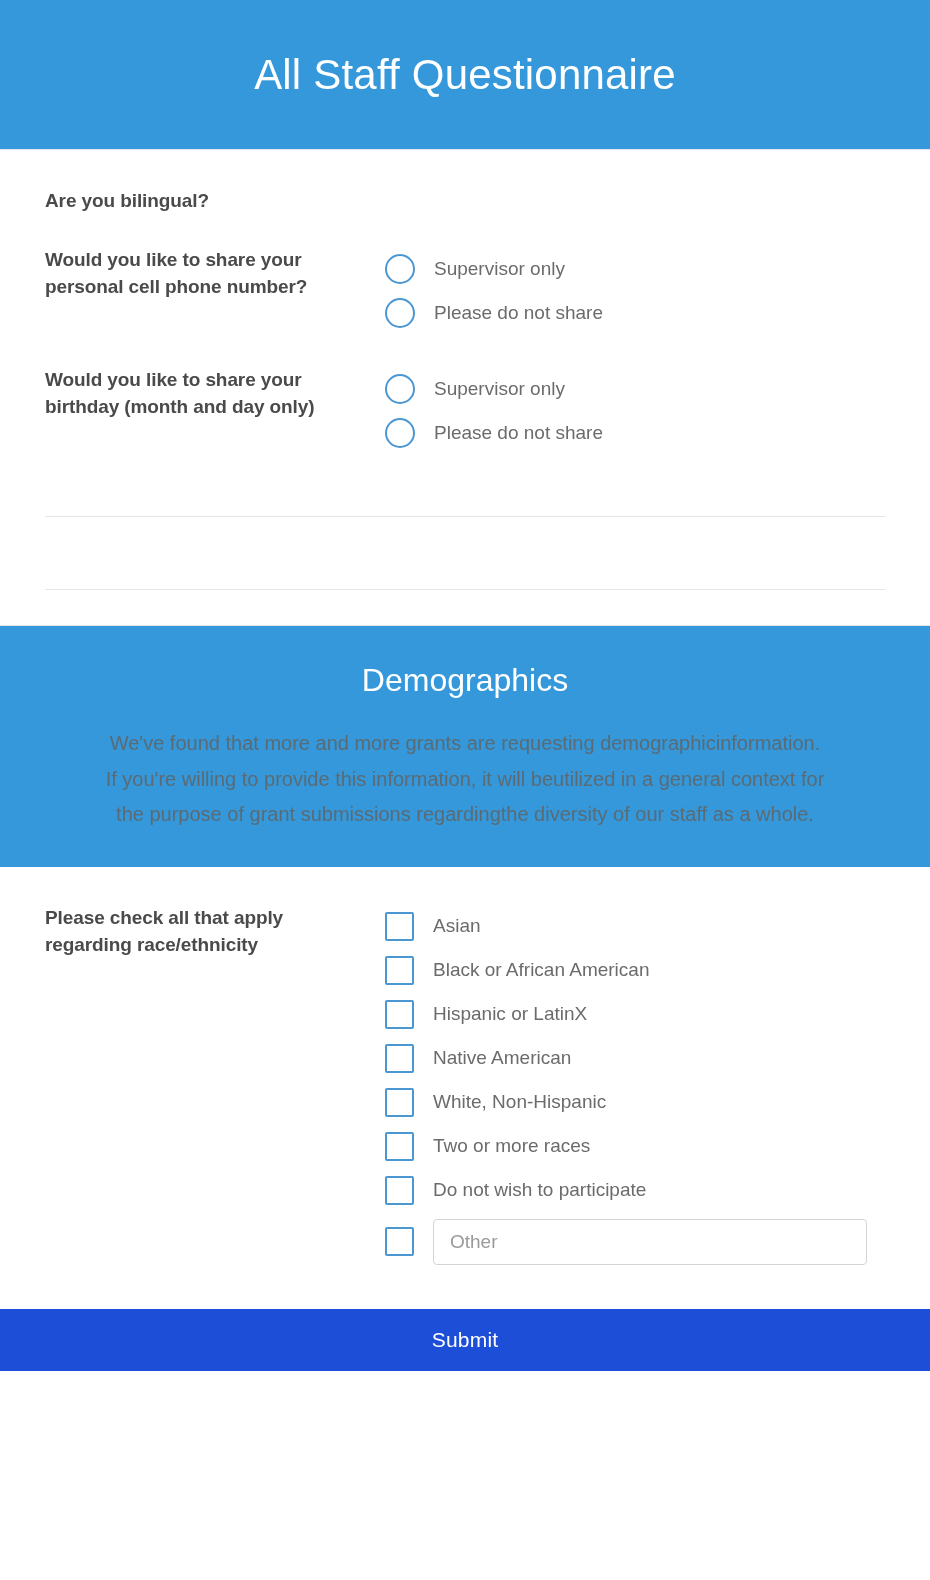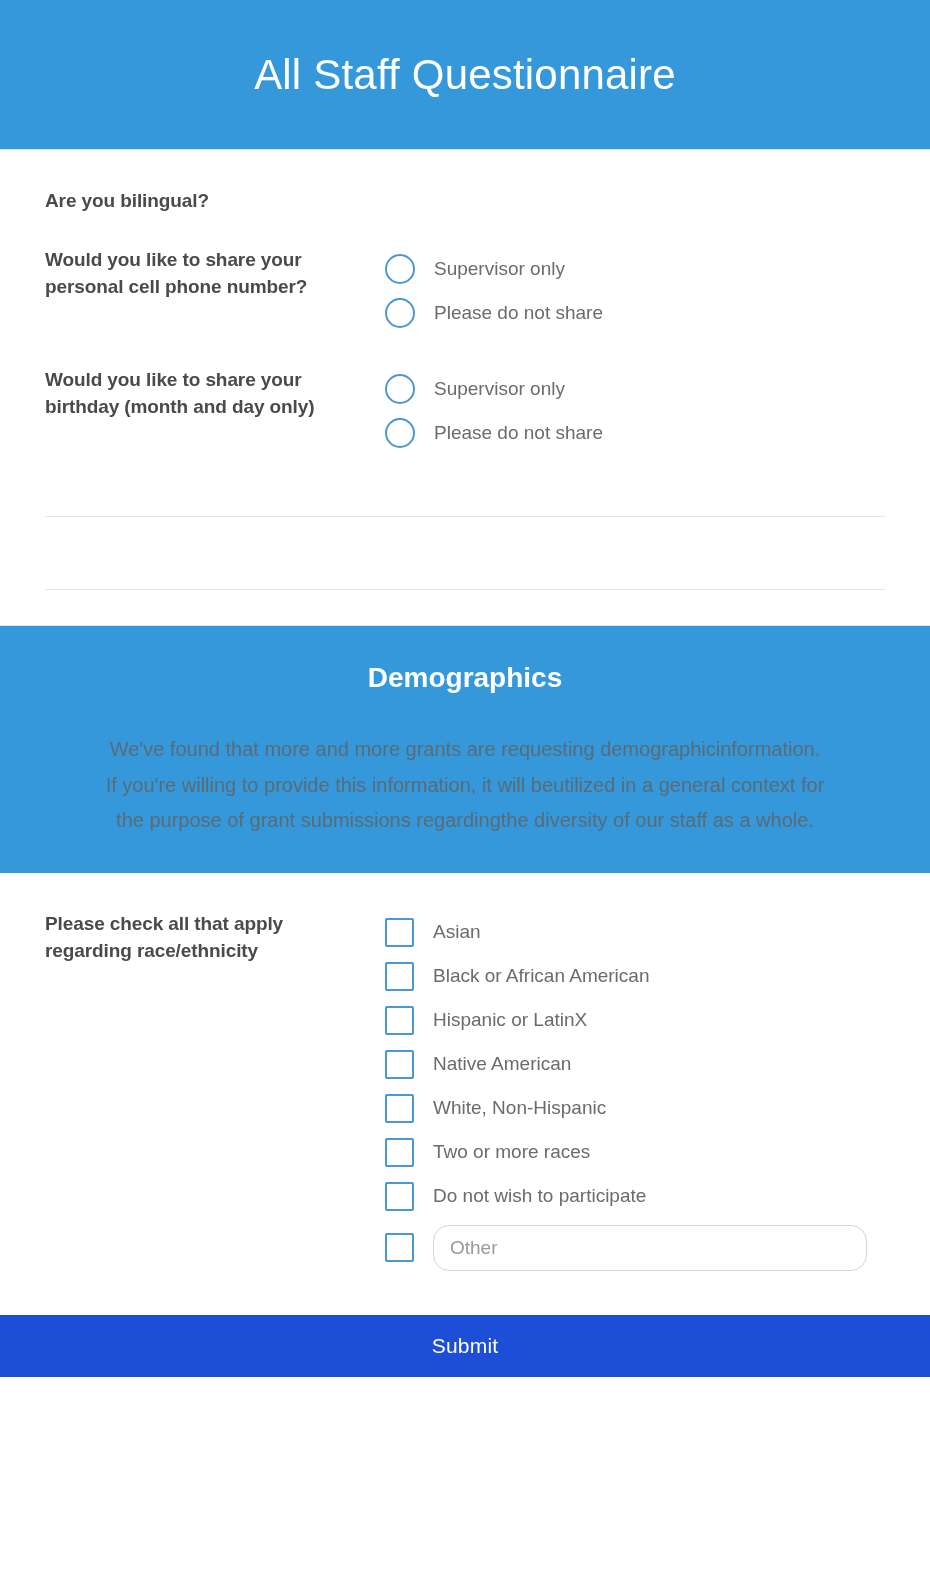--- a/index.html
+++ b/index.html
@@ -94,25 +94,25 @@
     background: #e6e6e6;
     margin: 0 45px;
   }
 
   
   .banner-demo {
     padding: 38px 45px 34px 45px;
     border-top: 1px solid #dfe6ec;
   }
   .demo-title {
-    font-size: 28px;
-    font-weight: 700;
+    font-size: 32px;
+    font-weight: 400;
     color: #ffffff;
     line-height: 1;
-    margin-bottom: 40px;
+    margin-bottom: 30px;
   }
   .demo-text {
     font-size: 20px;
     color: #5a6b75;
     line-height: 1.78;
     text-align: center;
     max-width: 840px;
     margin: 0 auto;
   }
 
@@ -120,21 +120,21 @@
   .other-row {
     display: flex;
     align-items: center;
     height: 58px;
   }
   .other-input {
     margin-left: 19px;
     width: 434px;
     height: 46px;
     border: 1px solid #d5d5d5;
-    border-radius: 16px;
+    border-radius: 4px;
     background: #ffffff;
     font-family: "Liberation Sans", "DejaVu Sans", sans-serif;
     font-size: 19px;
     color: #6b6b6b;
     padding: 0 16px;
     outline: none;
   }
   .other-input::placeholder { color: #9a9a9a; }
 
   

